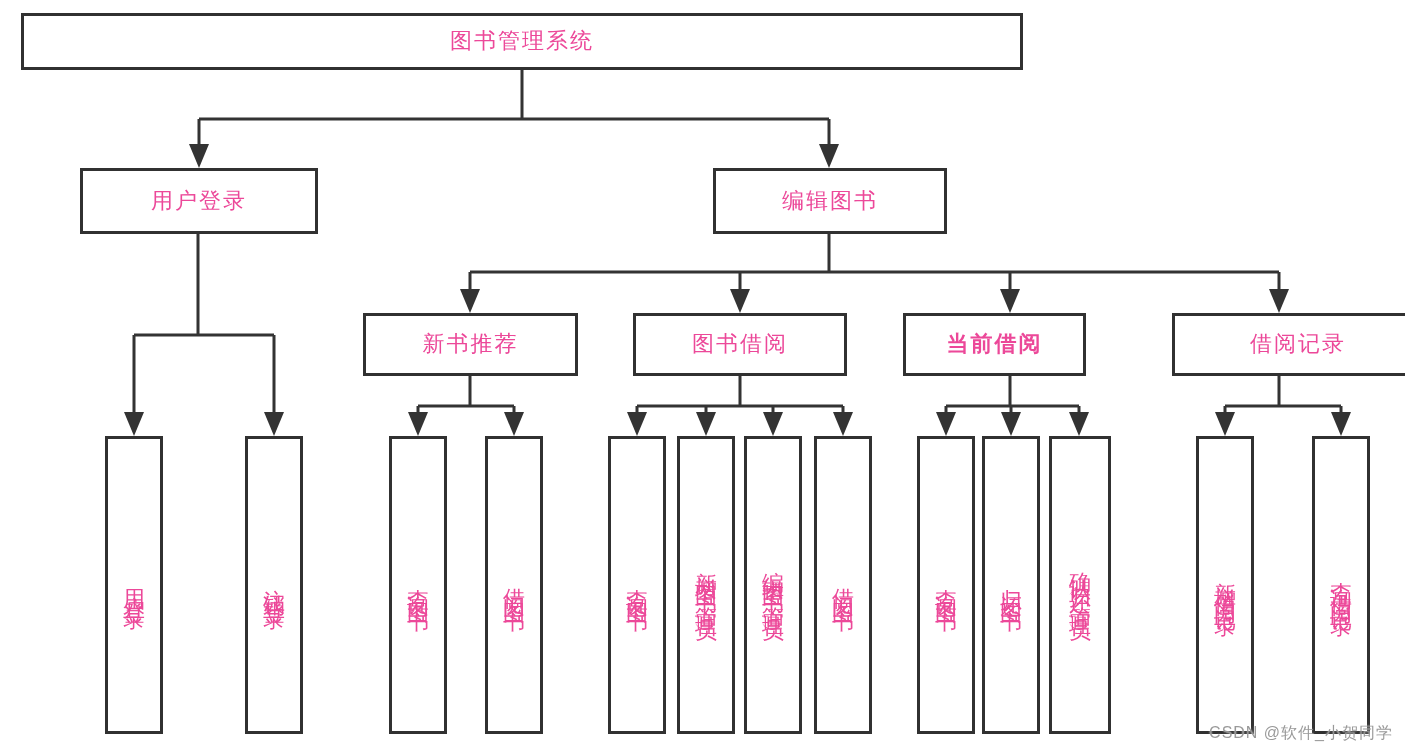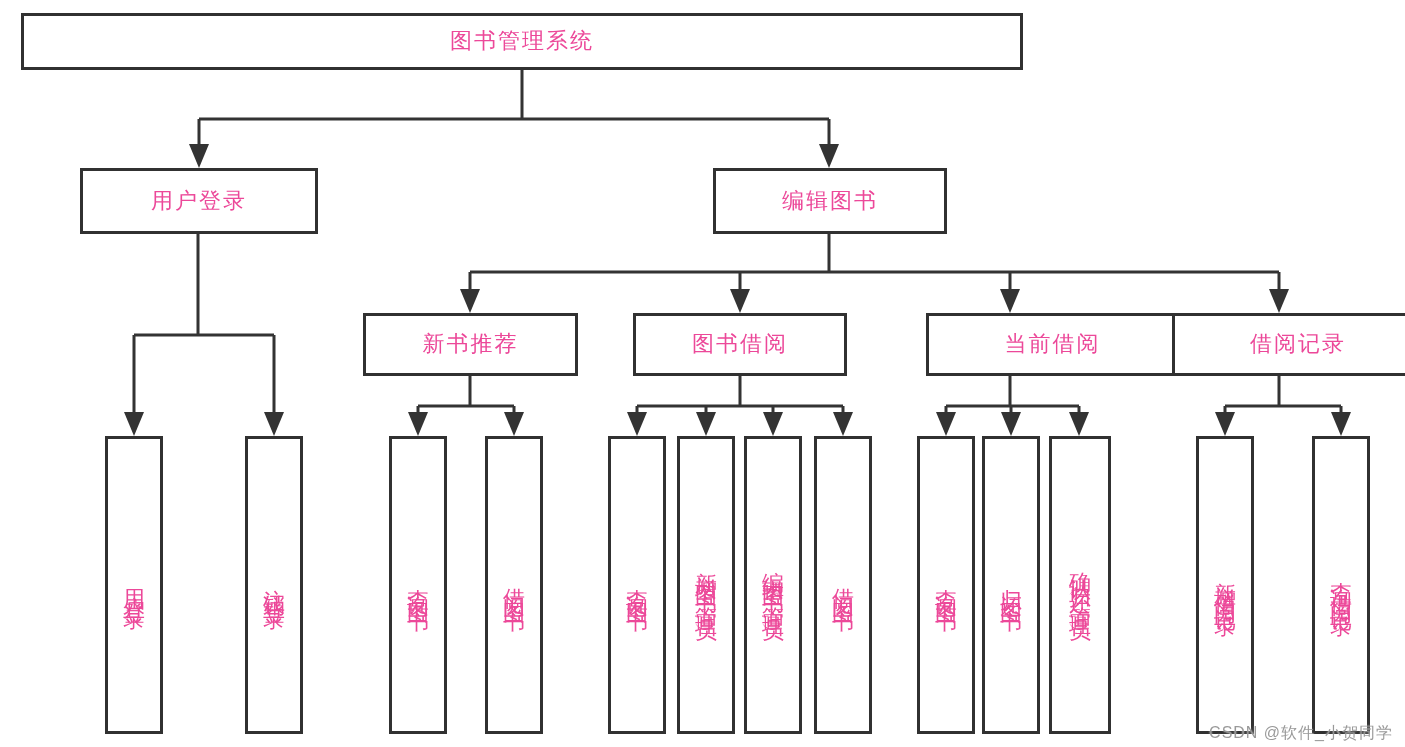--- a/index.html
+++ b/index.html
@@ -46,21 +46,21 @@
     line-height: 1;
     font-size: 22px;
   }
   
   .n-root  { left: 21px;   top: 13px;  width: 1002px; height: 57px; }
   .n-login { left: 80px;   top: 168px; width: 238px;  height: 66px; }
   .n-mgmt  { left: 713px;  top: 168px; width: 234px;  height: 66px; }
   .n-l3    { top: 313px; height: 63px; }
   .n-rec   { left: 363px;  width: 215px; }
   .n-bor   { left: 633px;  width: 214px; }
-  .n-cur   { left: 926px;  width: 253px; }
+  .n-cur   { left: 903px;  width: 183px; font-weight: bold; }
   .n-his   { left: 1172px; width: 252px; }
   .leaf    { top: 436px; height: 298px; width: 58px; }
   .lf-a1 { left: 105px; }
   .lf-a2 { left: 245px; }
   .lf-b1 { left: 389px; }
   .lf-b2 { left: 485px; }
   .lf-c1 { left: 608px; }
   .lf-c2 { left: 677px; }
   .lf-c3 { left: 744px; }
   .lf-c4 { left: 814px; }

